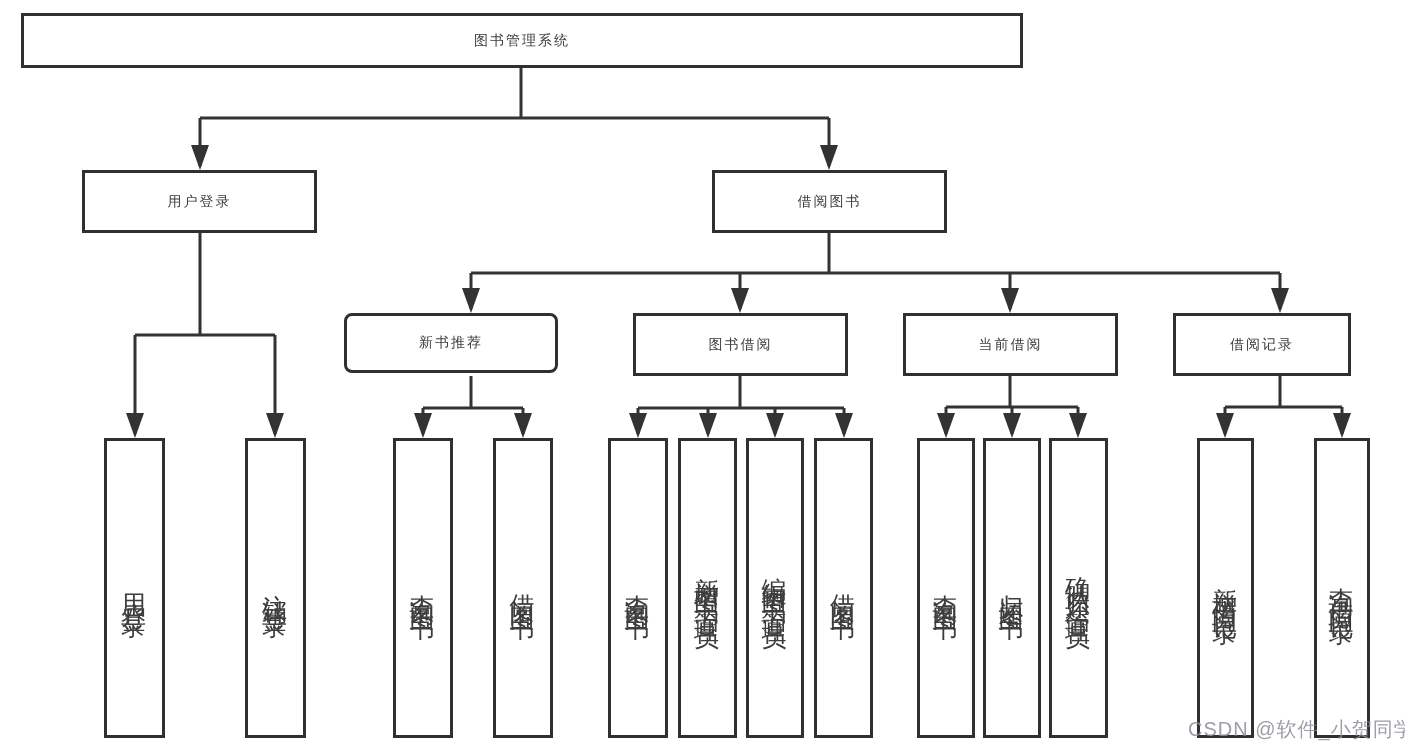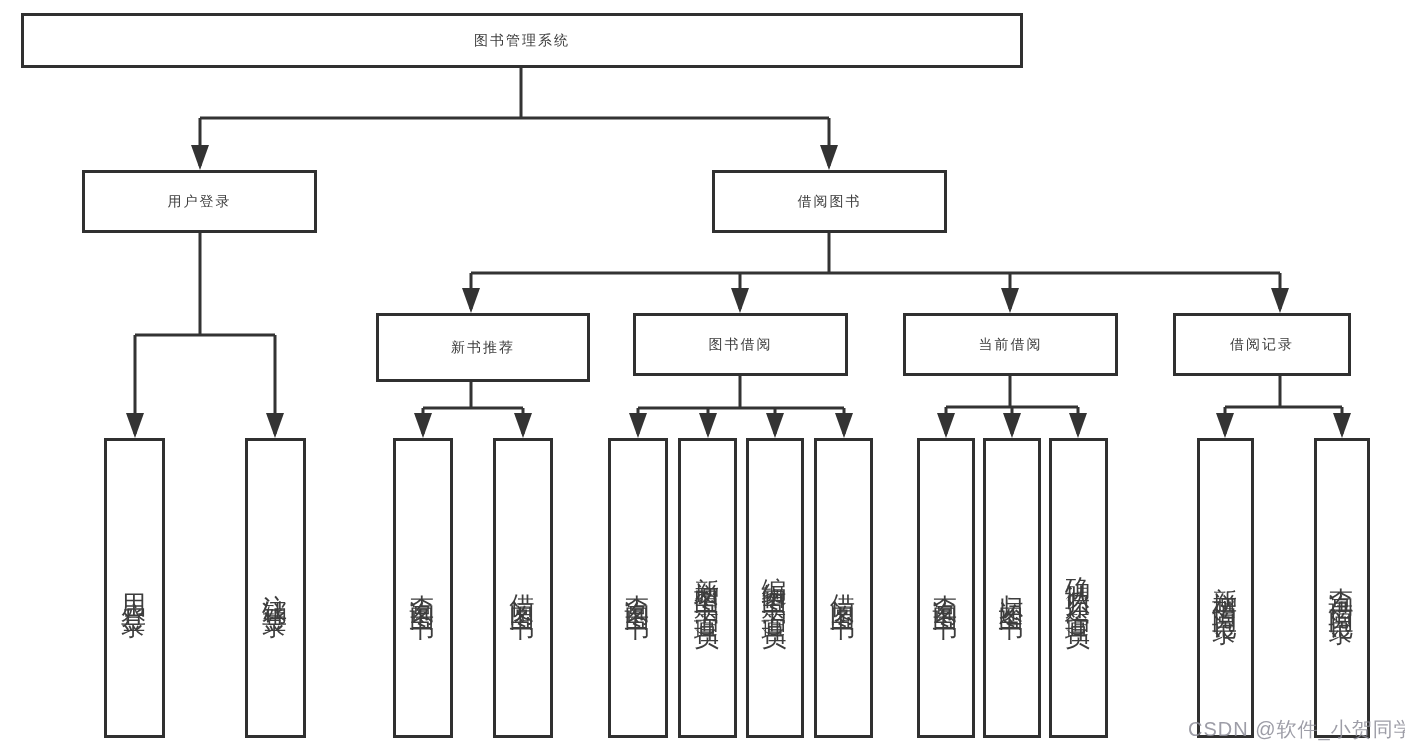--- a/index.html
+++ b/index.html
@@ -87,21 +87,21 @@
     <span class="label">图书管理系统</span>
   </div>
 
   <div class="node" style="left:82px;top:170px;width:235px;height:63px;">
     <span class="label">用户登录</span>
   </div>
   <div class="node" style="left:712px;top:170px;width:235px;height:63px;">
     <span class="label">借阅图书</span>
   </div>
 
-  <div class="node" style="left:376px;top:313px;width:214px;height:69px;">
+  <div class="node" style="left:344px;top:313px;width:214px;height:60px;border-radius:8px;">
     <span class="label">新书推荐</span>
   </div>
   <div class="node" style="left:903px;top:313px;width:215px;height:63px;">
     <span class="label">当前借阅</span>
   </div>
   <div class="node" style="left:633px;top:313px;width:215px;height:63px;">
     <span class="label">图书借阅</span>
   </div>
   <div class="node" style="left:1173px;top:313px;width:178px;height:63px;">
     <span class="label">借阅记录</span>

